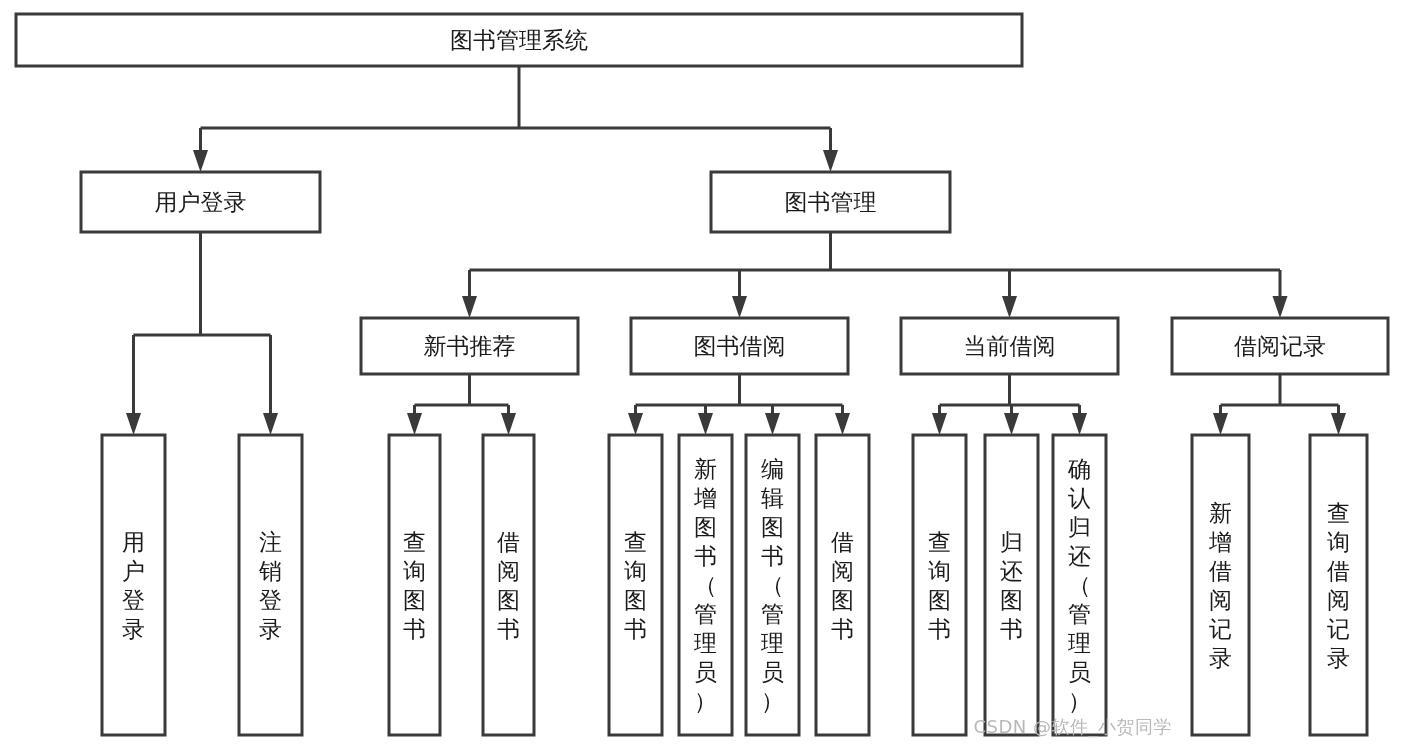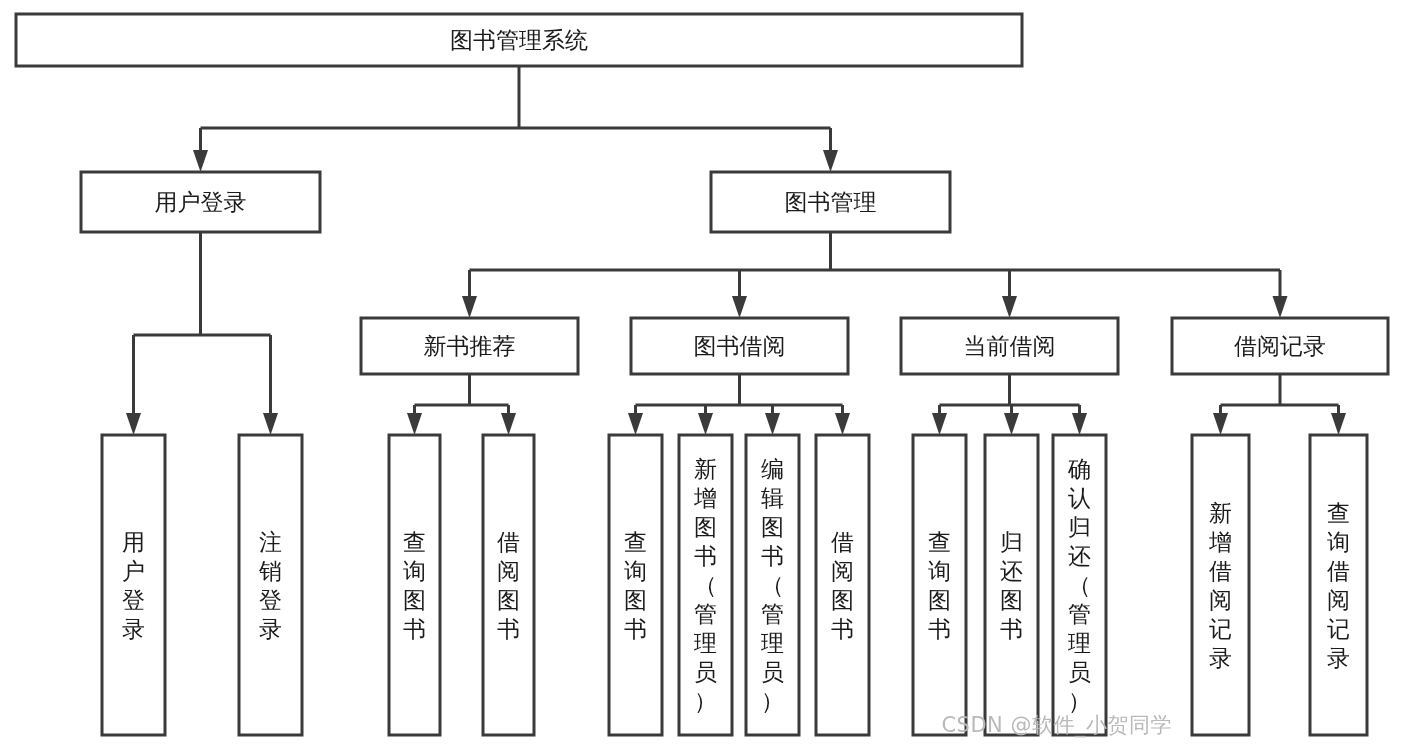--- a/index.html
+++ b/index.html
@@ -52,21 +52,21 @@
     font-family: "DejaVu Sans", "Liberation Sans", sans-serif;
     fill: #1b1b1b;
     font-size: 23px;
     text-anchor: middle;
   }
   .watermark {
     position: absolute;
     right: 12px;
     bottom: 8px;
     font-family: "DejaVu Sans", "Liberation Sans", sans-serif;
-    font-size: 21px;
+    font-size: 18px;
     color: #b9b9b9;
     letter-spacing: 0.5px;
     white-space: nowrap;
     user-select: none;
   }
 </style>
 </head>
 <body>
 
 <div id="diagram-root">

